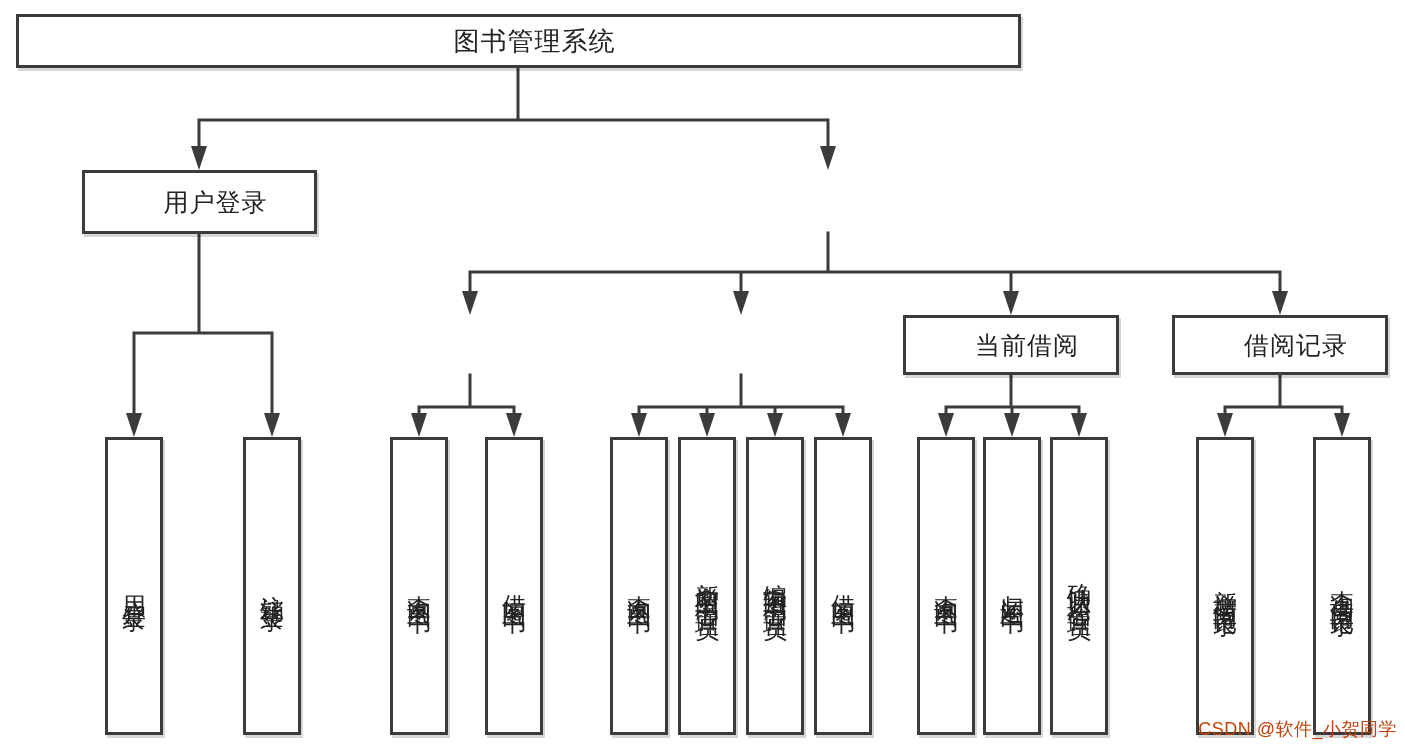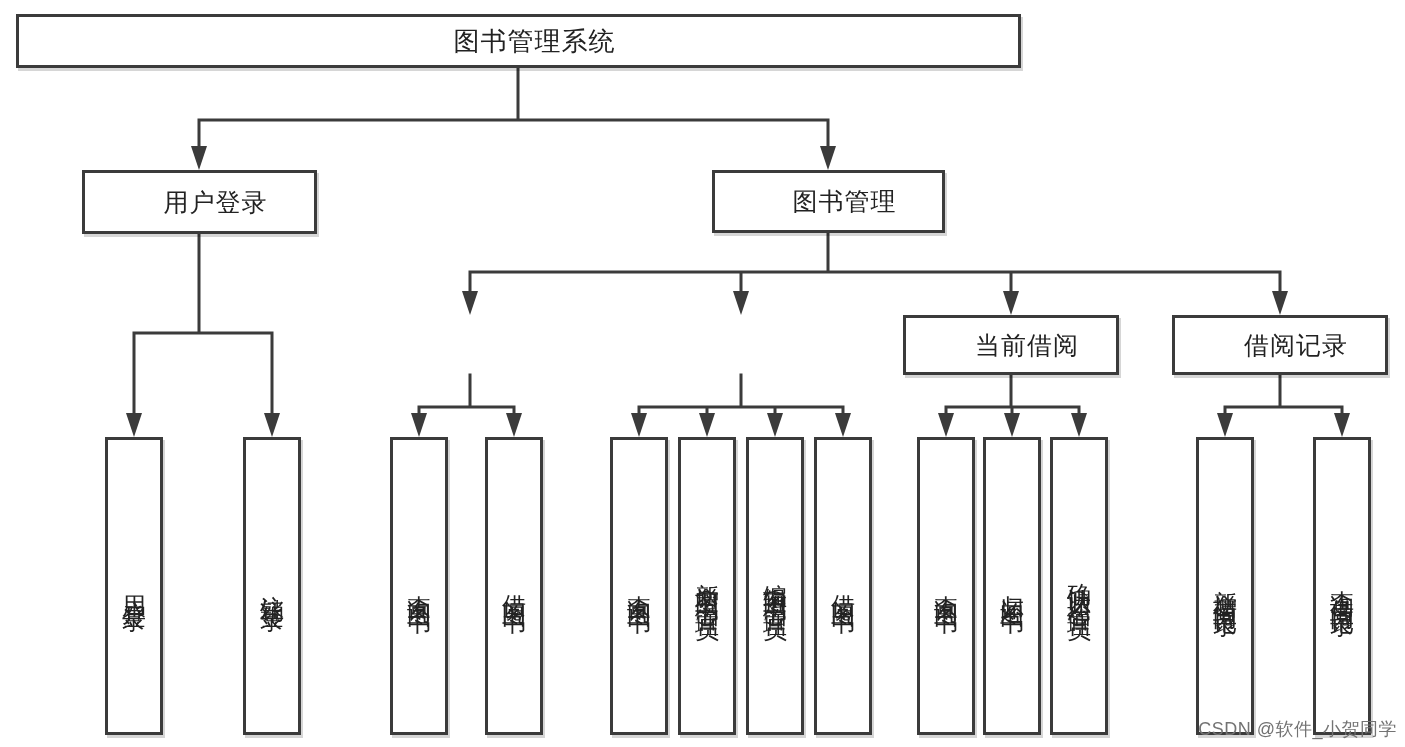--- a/index.html
+++ b/index.html
@@ -31,21 +31,21 @@
     letter-spacing:5px;
     white-space:normal;
     line-height:1;
   }
   .watermark{
     position:absolute;
     right:8px;
     bottom:6px;
     font-size:18px;
     letter-spacing:0.5px;
-    color:#737373;
+    color:#c2410c;
   }
 </style>
 </head>
 <body>
 
 <div class="stage">
 
   <svg class="wires" width="1405" height="747" viewBox="0 0 1405 747" aria-hidden="true">
     <path d="M518 68 V120 M199 120 H828 M199 120 V150 M828 120 V150
          M199 234 V333 M134 333 H272 M134 333 V416 M272 333 V416
@@ -65,23 +65,20 @@
          M1071 413 L1087 413 L1079 437 Z
          M1217 413 L1233 413 L1225 437 Z  M1334 413 L1350 413 L1342 437 Z"></path>
   </svg>
 
   <div class="node hnode root" style="left:16px;top:14px;width:1005px;height:54px">
     <span>图书管理系统</span>
   </div>
 
   <div class="node hnode" style="left:82px;top:170px;width:235px;height:64px">
     <span>用户登录</span>
-  </div>
-  <div class="node hnode" style="left:712px;top:170px;width:233px;height:63px">
-    <span>图书管理</span>
   </div>
 
   <div class="node hnode" style="left:1172px;top:315px;width:216px;height:60px">
     <span>借阅记录</span>
   </div>
   <div class="node hnode" style="left:903px;top:315px;width:216px;height:60px">
     <span>当前借阅</span>
   </div>
 
   <div class="node leaf" style="left:105px;top:437px;width:58px;height:298px">

